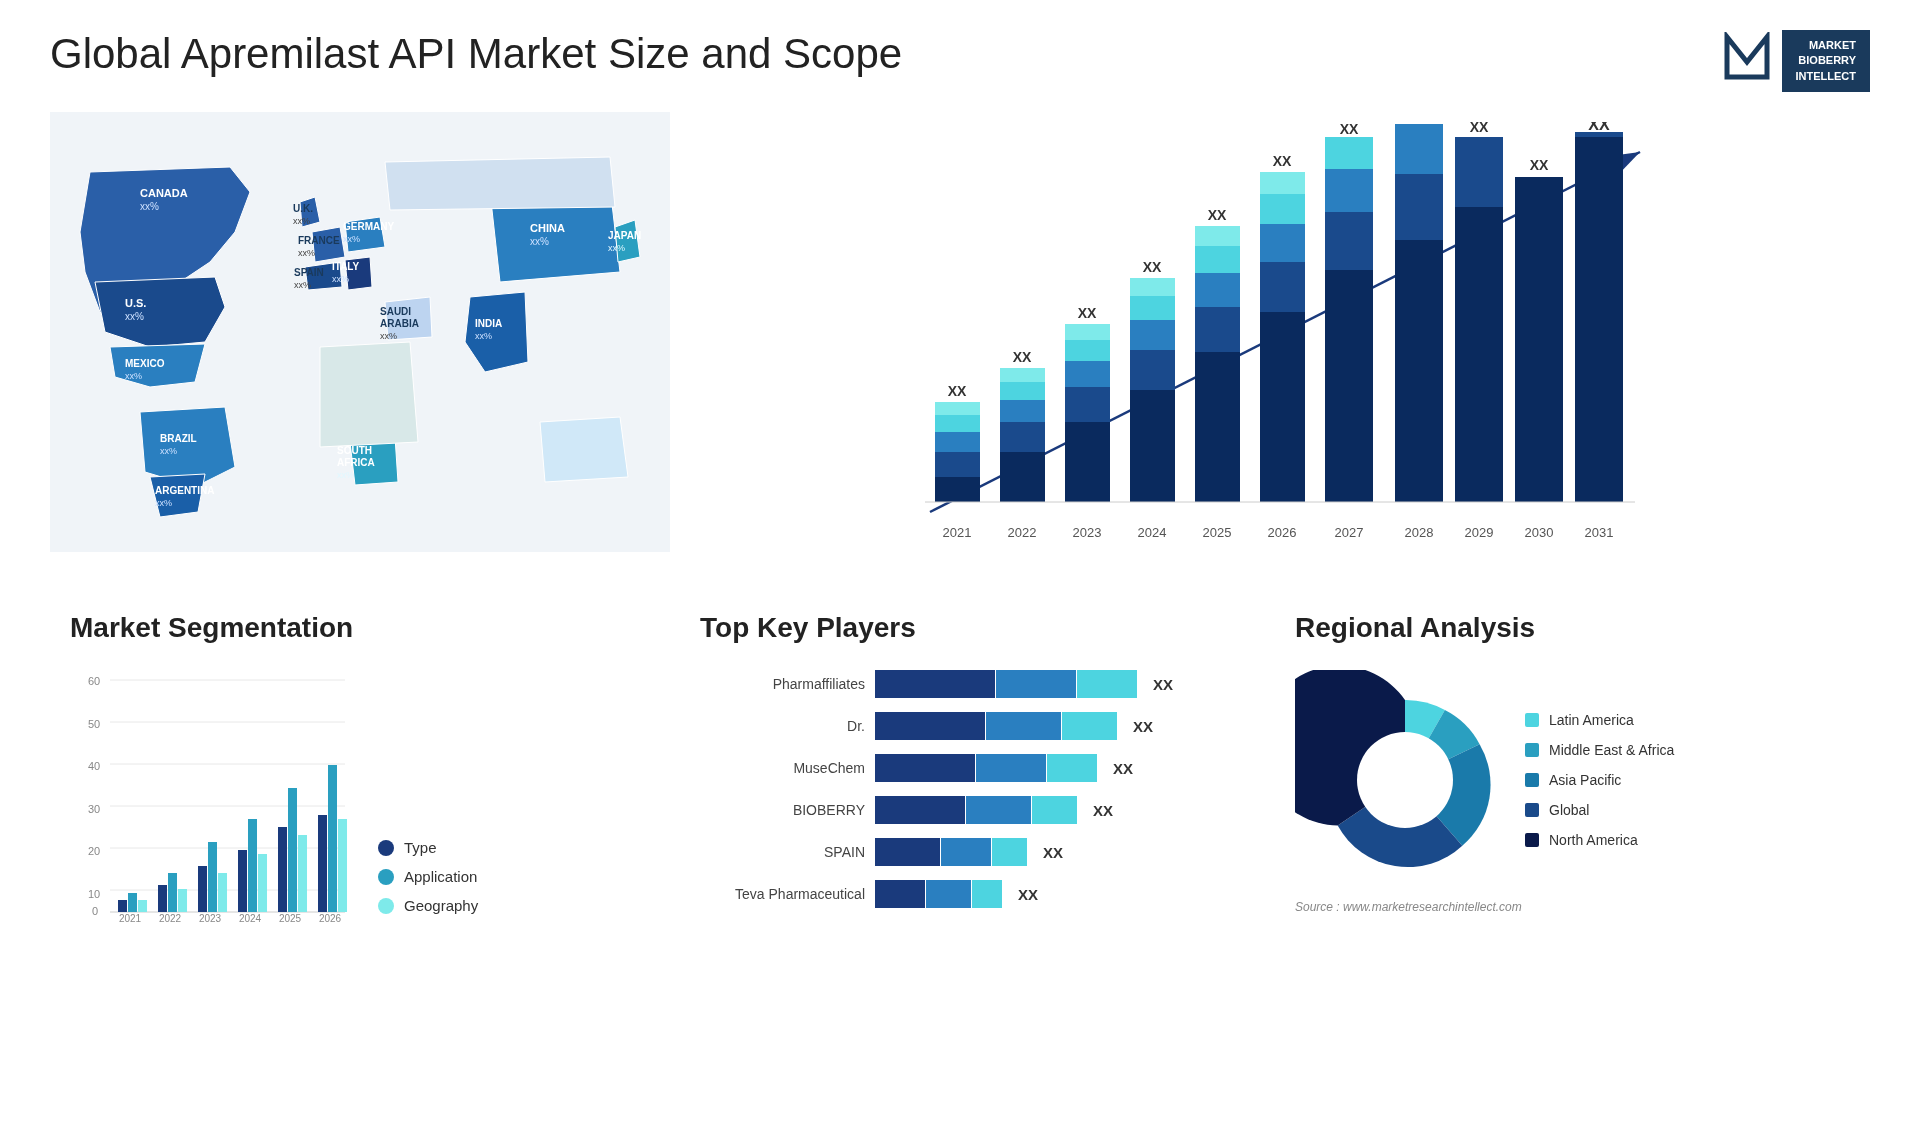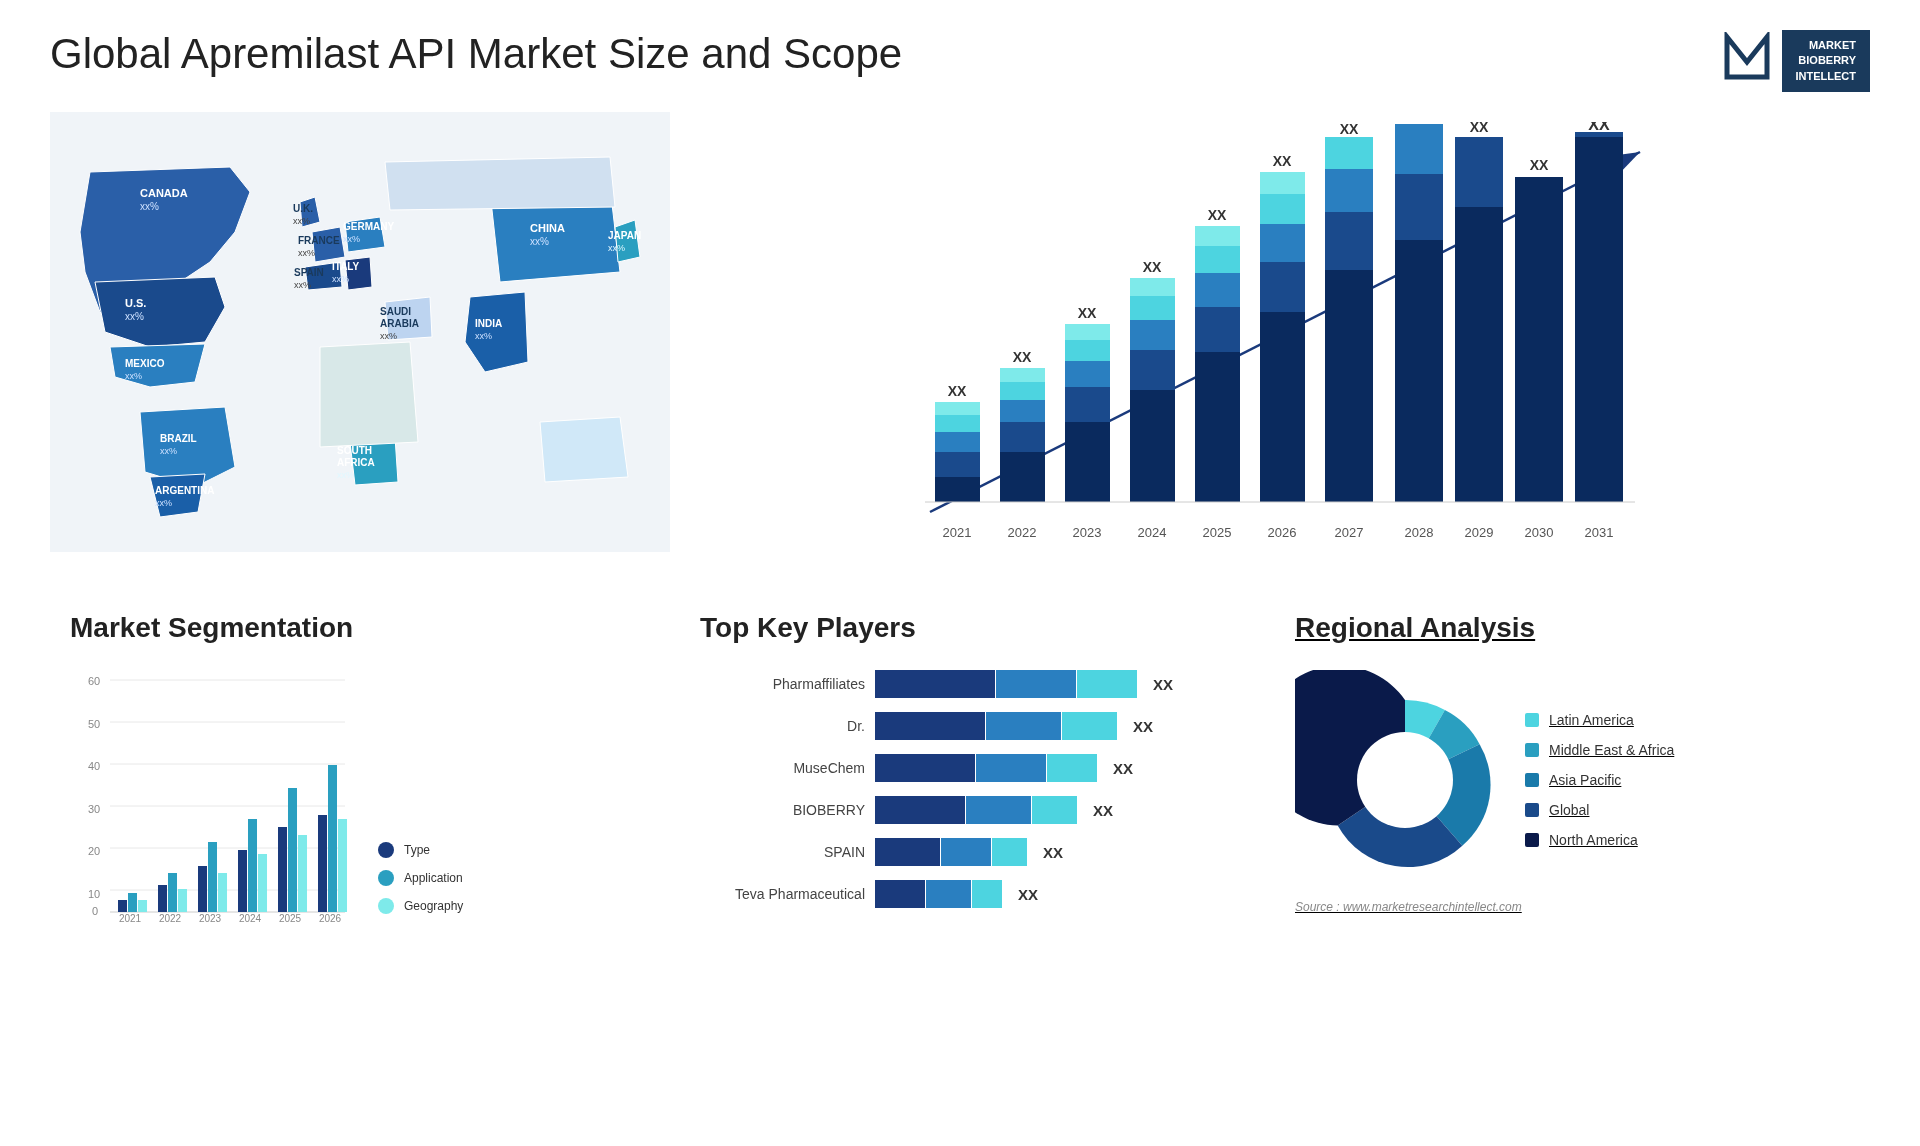--- a/index.html
+++ b/index.html
@@ -123,21 +123,21 @@
     .seg-legend {
       display: flex;
       flex-direction: column;
       gap: 12px;
       padding-bottom: 20px;
     }
     .legend-item {
       display: flex;
       align-items: center;
       gap: 10px;
-      font-size: 12px;
+      font-size: 15px;
       color: #333;
     }
     .legend-dot {
       width: 16px;
       height: 16px;
       border-radius: 50%;
       flex-shrink: 0;
     }
 
     
@@ -173,21 +173,20 @@
     .player-xx {
       font-size: 15px;
       font-weight: bold;
       color: #333;
       margin-left: 6px;
     }
 
     
     .regional-section {
       padding: 10px 20px;
-      text-decoration: underline;
     }
     .donut-area {
       display: flex;
       gap: 10px;
       align-items: center;
       margin-top: 10px;
     }
     .regional-legend {
       display: flex;
       flex-direction: column;

